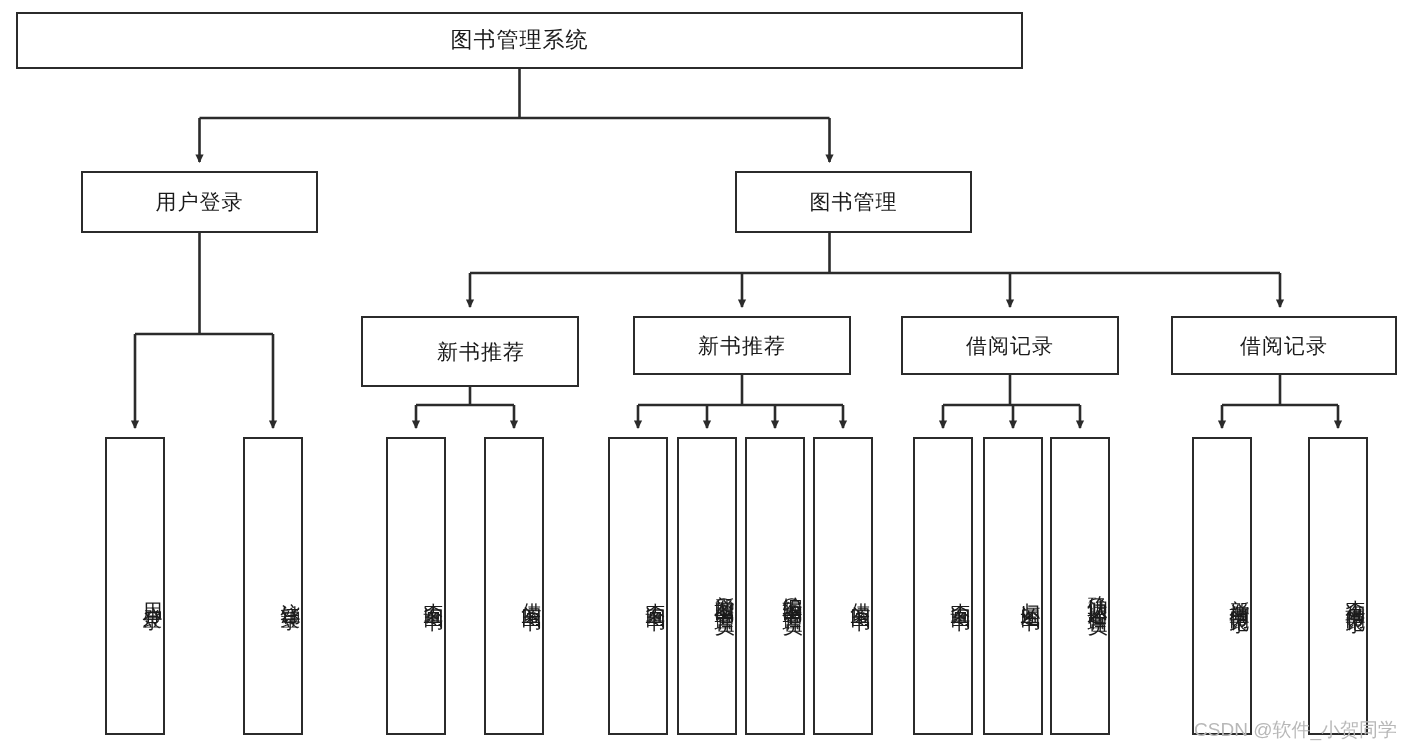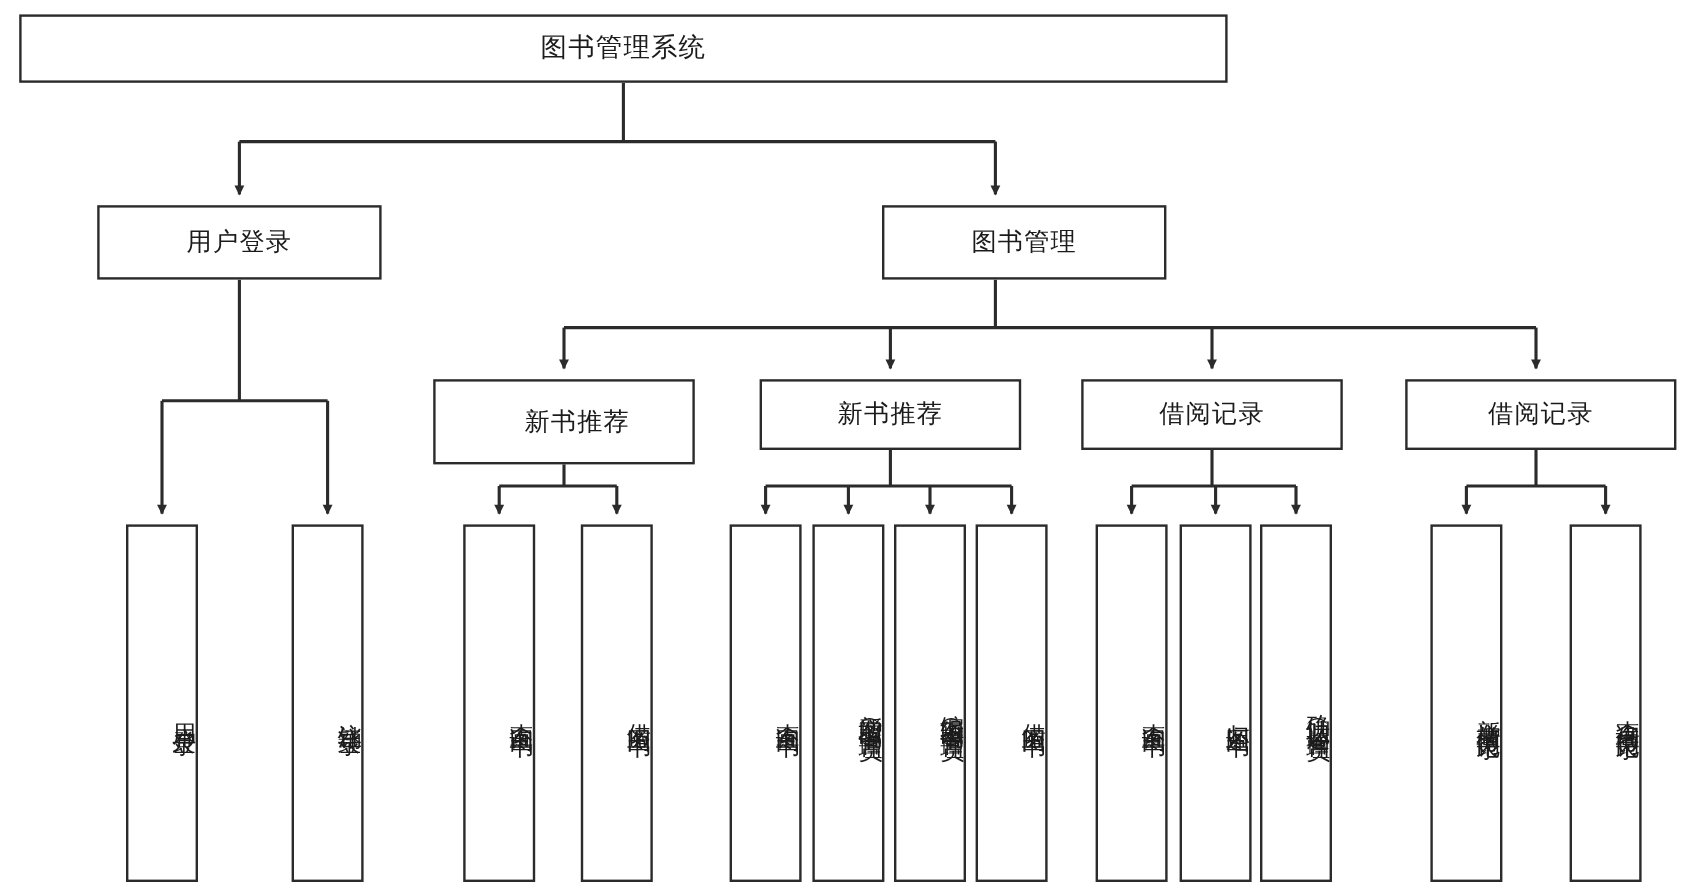--- a/index.html
+++ b/index.html
@@ -176,14 +176,15 @@
   <div class="node vert" id="n-lf-10" style="left: 1050px; top: 437px; width: 60px; height: 298px;">
     <span class="label">确认归还（管理员）</span>
   </div>
   <div class="node vert" id="n-lf-11" style="left: 1192px; top: 437px; width: 60px; height: 298px;">
     <span class="label">新增借阅记录</span>
   </div>
   <div class="node vert" id="n-lf-12" style="left: 1308px; top: 437px; width: 60px; height: 298px;">
     <span class="label">查询借阅记录</span>
   </div>
 
+  <div class="watermark">CSDN @软件_小贺同学</div>
 
 </div>
 
 </body></html>

